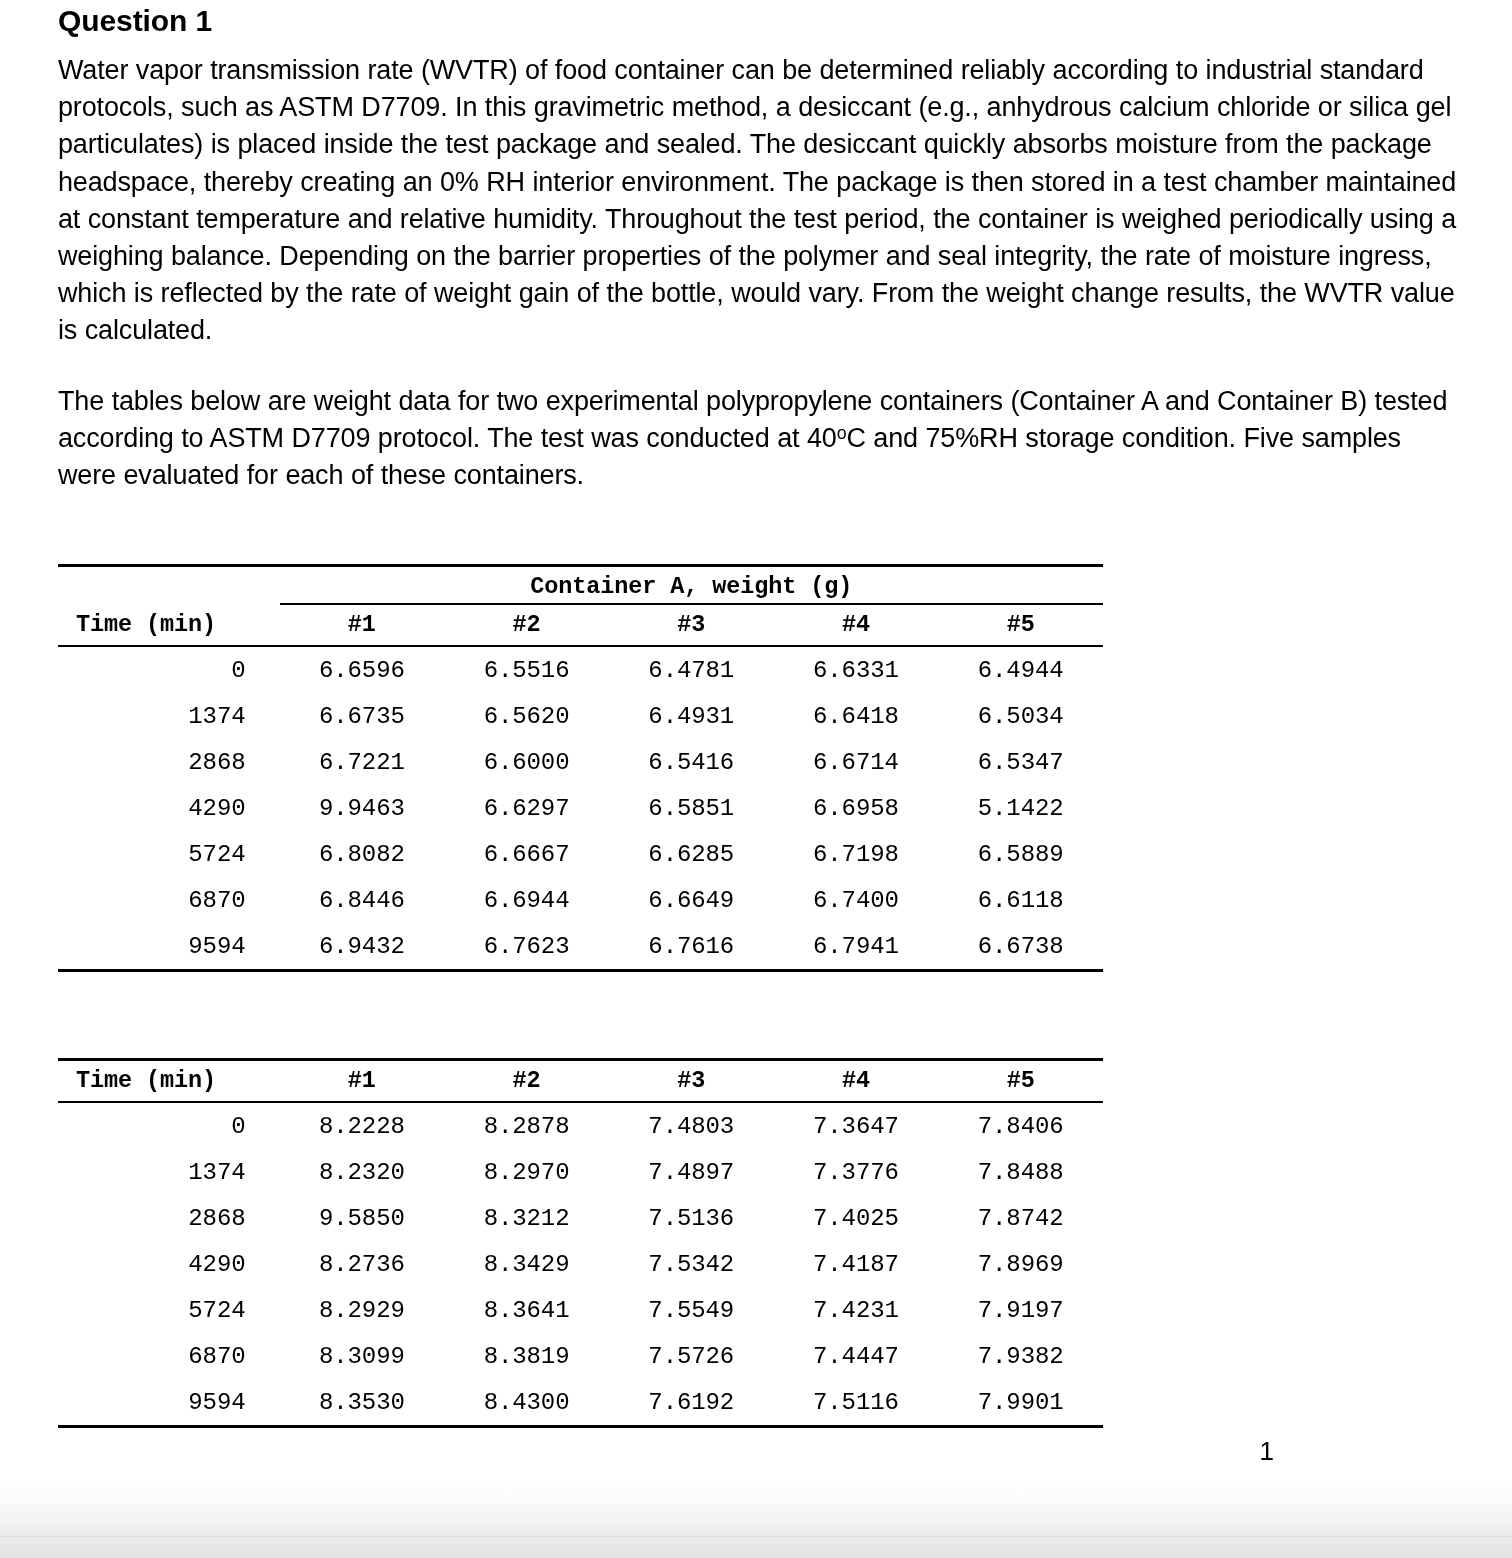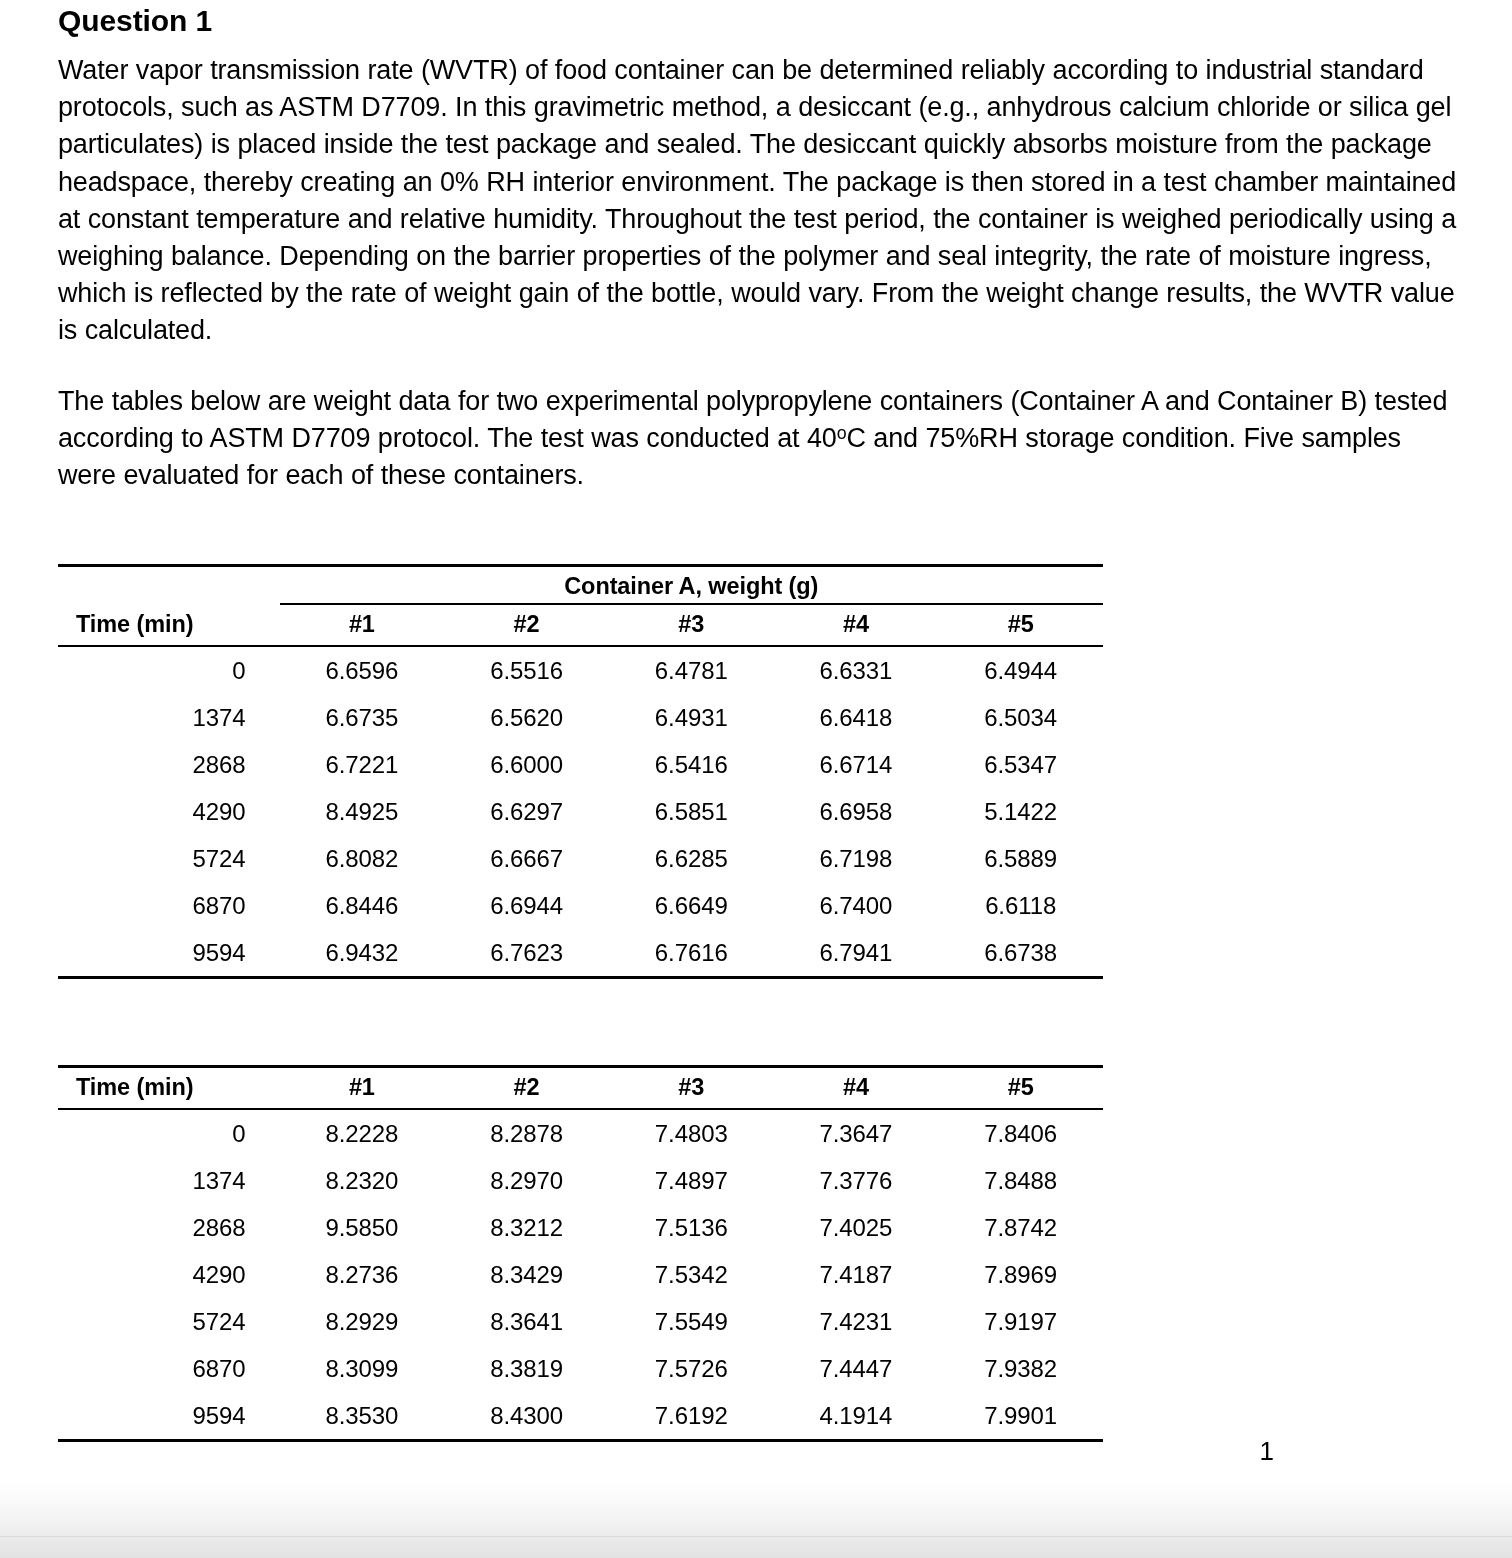--- a/index.html
+++ b/index.html
@@ -67,21 +67,21 @@
     width: 1045px;
     margin-left: 0;
   }
   .tbl-wrap.first { margin-top: 70px; }
   .tbl-wrap.second { margin-top: 86px; }
 
   table.data-table {
     border-collapse: collapse;
     width: 1045px;
     table-layout: fixed;
-    font-family: Liberation Sans, sans-serif;
+    font-family: Liberation Mono, monospace;
   }
 
   table.data-table col.c-time { width: 21.2%; }
   table.data-table col.c-s    { width: 15.76%; }
 
   .rule-top td {
     border-top: 3px solid #000;
     height: 0;
     padding: 0;
     font-size: 0;
@@ -221,21 +221,21 @@
           <tr class="body-row">
             <td class="time-cell">2868</td>
             <td>6.7221</td>
             <td>6.6000</td>
             <td>6.5416</td>
             <td>6.6714</td>
             <td>6.5347</td>
           </tr>
           <tr class="body-row">
             <td class="time-cell">4290</td>
-            <td>8.4925</td>
+            <td>9.9463</td>
             <td>6.6297</td>
             <td>6.5851</td>
             <td>6.6958</td>
             <td>5.1422</td>
           </tr>
           <tr class="body-row">
             <td class="time-cell">5724</td>
             <td>6.8082</td>
             <td>6.6667</td>
             <td>6.6285</td>
@@ -335,21 +335,21 @@
             <td>8.3819</td>
             <td>7.5726</td>
             <td>7.4447</td>
             <td>7.9382</td>
           </tr>
           <tr class="body-row">
             <td class="time-cell">9594</td>
             <td>8.3530</td>
             <td>8.4300</td>
             <td>7.6192</td>
-            <td>4.1914</td>
+            <td>7.5116</td>
             <td>7.9901</td>
           </tr>
 
           <tr class="rule-bottom">
             <td colspan="6"></td>
           </tr>
         </tbody>
       </table>
     </div>
 

